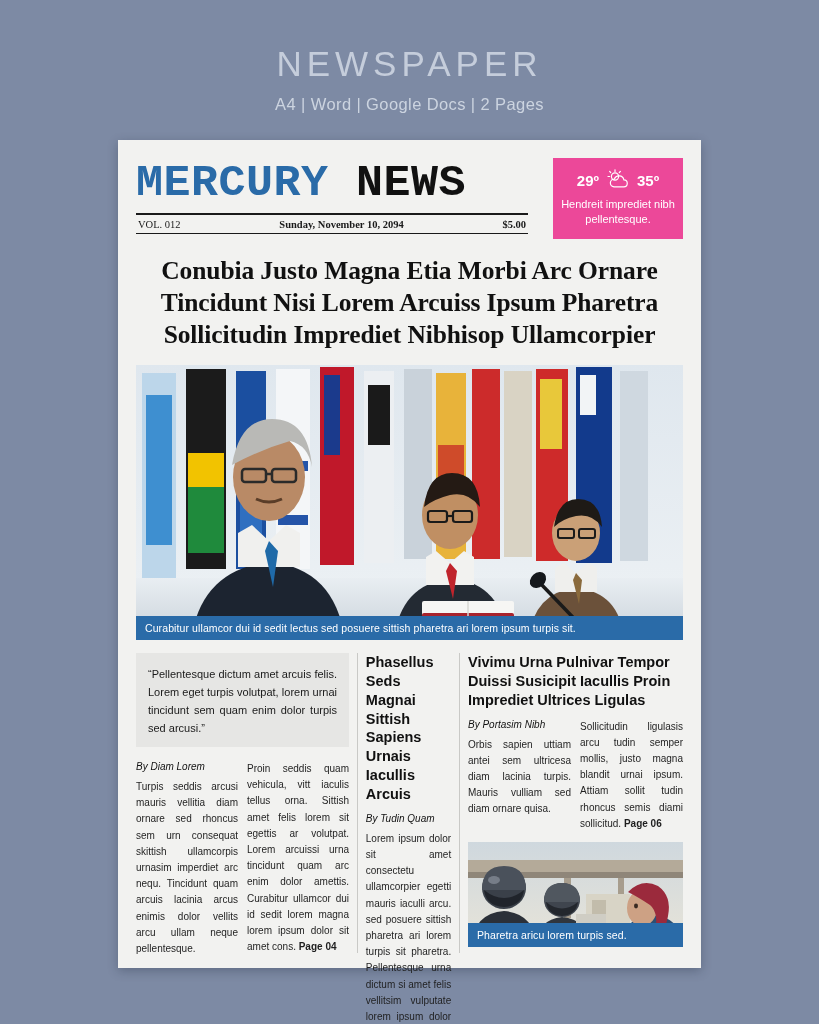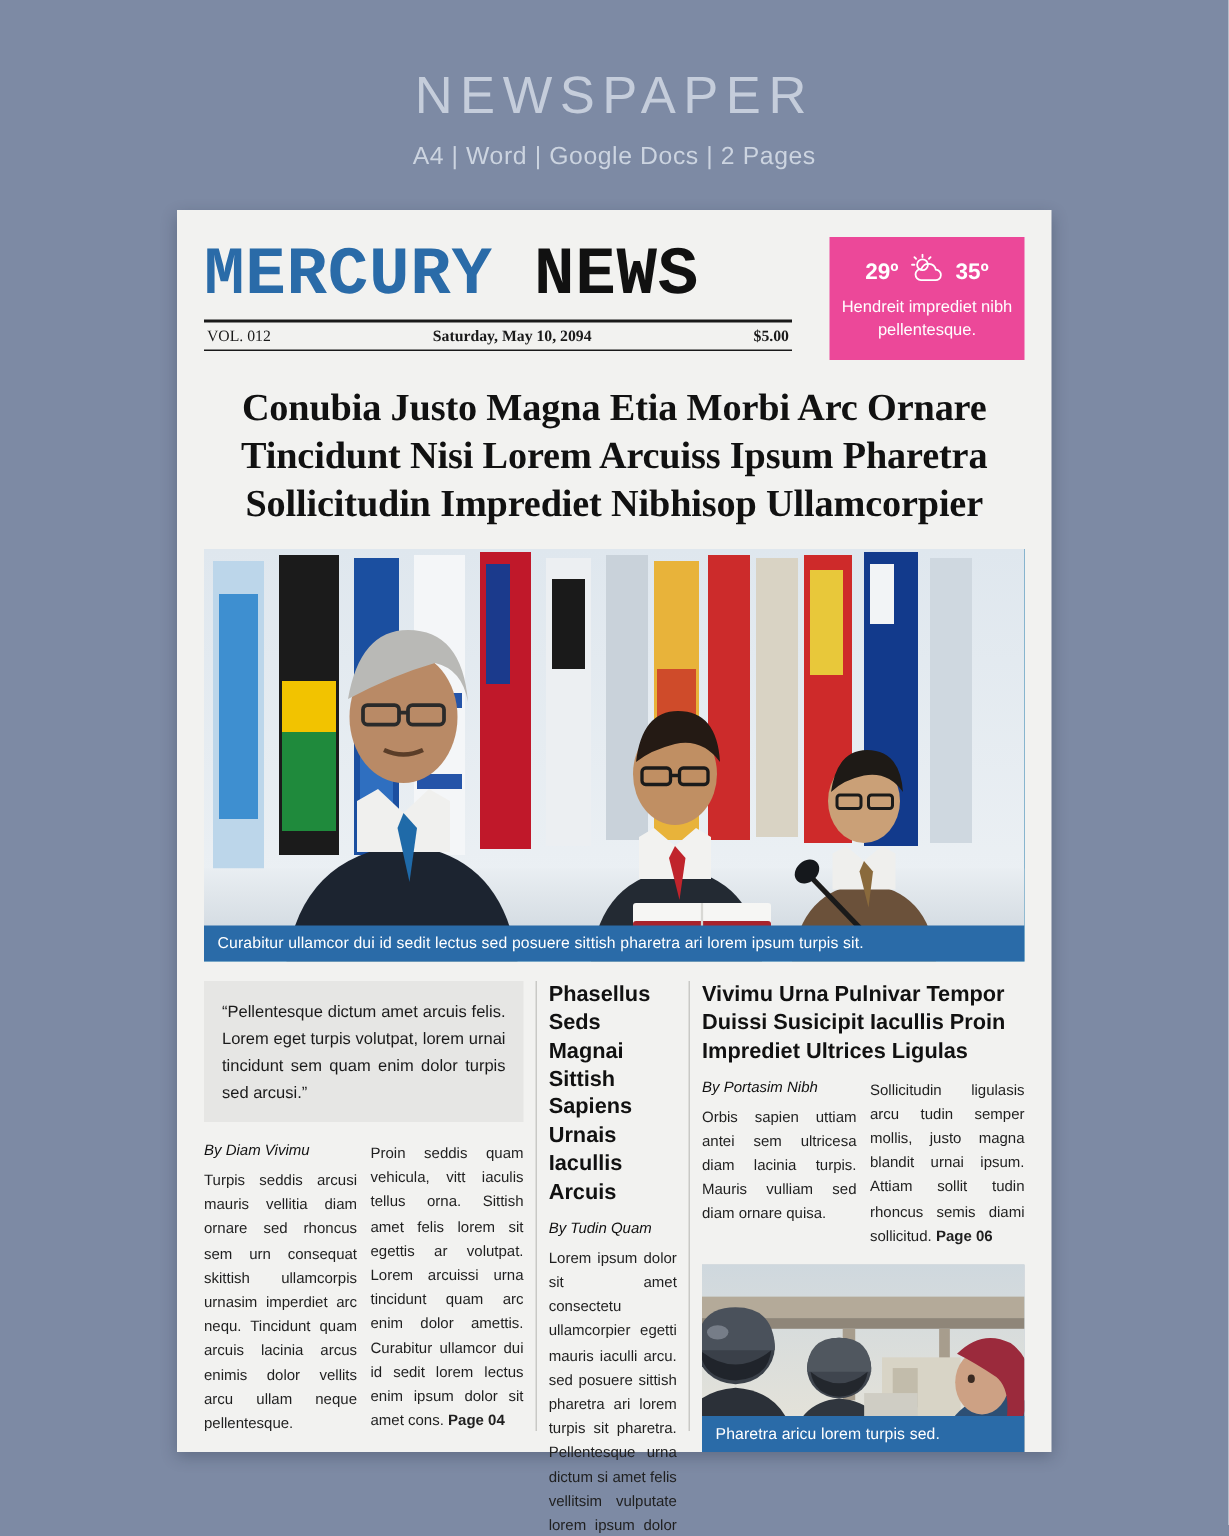--- a/index.html
+++ b/index.html
@@ -119,21 +119,21 @@
     margin-top: 16px;
     letter-spacing: -0.1px;
   }
 
   
   .hero {
     position: relative;
     margin-top: 14px;
     height: 275px;
     overflow: hidden;
-    background: #0369a1;
+    background: #a3a3a3;
   }
   .hero-caption, .mini-caption {
     position: absolute;
     left: 0; right: 0; bottom: 0;
     background: #2a6ba8;
     color: #fff;
     font-size: 10.5px;
     padding: 6px 9px;
     letter-spacing: 0.1px;
   }
@@ -186,21 +186,21 @@
   .two-col .c { width: 102px; }
   .two-col .gap { width: 9px; }
 
   .right-cols { display: flex; }
   .right-cols .rc { width: 103px; }
   .right-cols .gap { width: 9px; }
 
   .mini-photo {
     position: relative;
     margin-top: 10px;
-    height: 125px;
+    height: 105px;
     overflow: hidden;
     background: #b9c3cd;
   }
 
   
   .photo-svg { display: block; width: 100%; height: 100%; }
 </style>
 </head>
 <body>
 
@@ -214,21 +214,21 @@
 
   <div class="masthead">
     <div class="mast-left">
       <div class="mast-title">
         <span class="m1">MERCURY</span>
         <span class="m2">NEWS</span>
       </div>
       <div class="rule-thick"></div>
       <div class="mast-info">
         <span class="vol">VOL. 012</span>
-        <span class="date">Saturday, May 10, 2094</span>
+        <span class="date">Sunday, November 10, 2094</span>
         <span class="price">$5.00</span>
       </div>
       <div class="rule-thin"></div>
     </div>
 
     <div class="weather">
       <div class="weather-temps">
         <span>29º</span>
         <span>
           <svg width="26" height="20" viewBox="0 0 26 20" fill="none" stroke="#ffffff" stroke-width="1.2" stroke-linecap="round">
@@ -335,26 +335,26 @@
     </svg>
     <div class="hero-caption">Curabitur ullamcor dui id sedit lectus sed posuere sittish pharetra ari lorem ipsum turpis sit.</div>
   </div>
 
   <div class="lower">
 
     <div class="block-left">
       <div class="quote">“Pellentesque dictum amet arcuis felis. Lorem eget turpis volutpat, lorem urnai tincidunt sem quam enim dolor turpis sed arcusi.”</div>
       <div class="two-col">
         <div class="c">
-          <div class="byline">By Diam Vivimu</div>
+          <div class="byline">By Diam Lorem</div>
           <div class="body-txt">Turpis seddis arcusi mauris vellitia diam ornare sed rhoncus sem urn consequat skittish ullamcorpis urnasim imperdiet arc nequ. Tincidunt quam arcuis lacinia arcus enimis dolor vellits arcu ullam neque pellentesque.</div>
         </div>
         <div class="gap"></div>
         <div class="c">
-          <div class="body-txt"><span>Proin seddis quam vehicula, vitt iaculis tellus orna. Sittish amet felis lorem sit egettis ar volutpat. Lorem arcuissi urna tincidunt quam arc enim dolor amettis. Curabitur ullamcor dui id sedit lorem lectus enim ipsum dolor sit amet cons.</span> <b>Page 04</b></div>
+          <div class="body-txt"><span>Proin seddis quam vehicula, vitt iaculis tellus orna. Sittish amet felis lorem sit egettis ar volutpat. Lorem arcuissi urna tincidunt quam arc enim dolor amettis. Curabitur ullamcor dui id sedit lorem magna lorem ipsum dolor sit amet cons.</span> <b>Page 04</b></div>
         </div>
       </div>
     </div>
 
     <div class="col-div"></div>
 
     <div class="block-mid">
       <div class="sub-head">Phasellus Seds Magnai Sittish Sapiens Urnais Iacullis Arcuis</div>
       <div class="byline">By Tudin Quam</div>
       <div class="body-txt"><span>Lorem ipsum dolor sit amet consectetu ullamcorpier egetti mauris iaculli arcu. sed posuere sittish pharetra ari lorem turpis sit pharetra. Pellentesque urna dictum si amet felis vellitsim vulputate lorem ipsum dolor sit amet consecteti tellus arcu.</span> </div>

